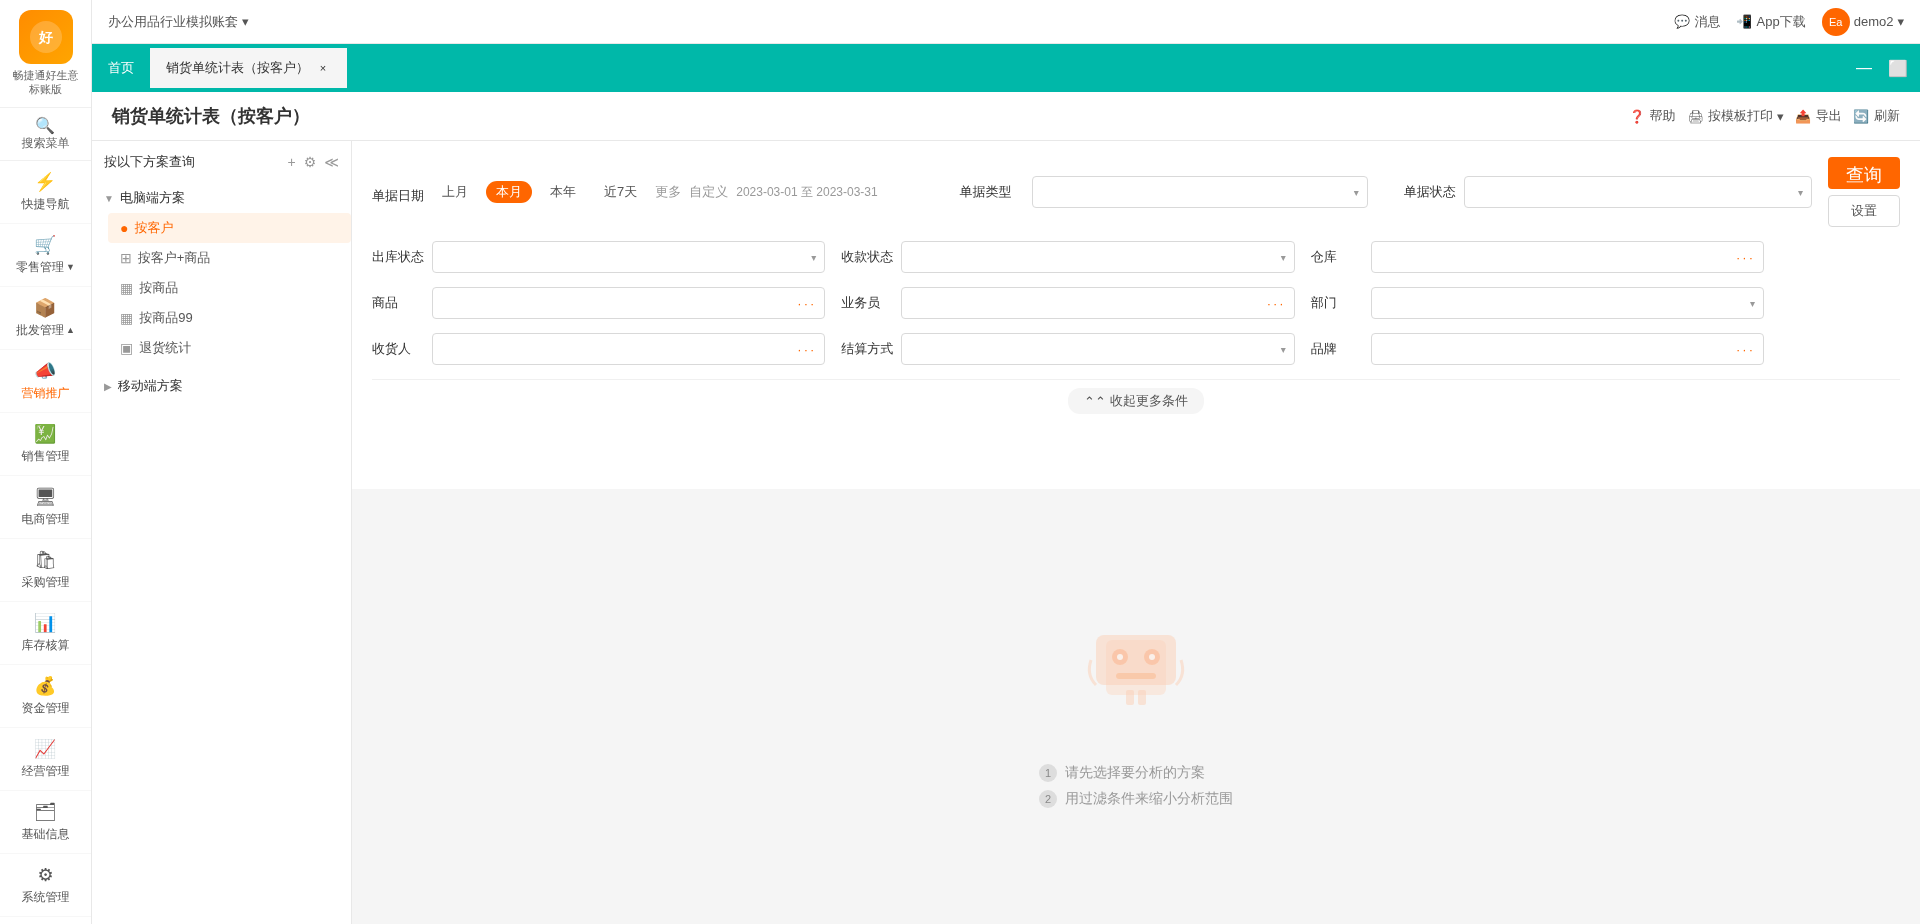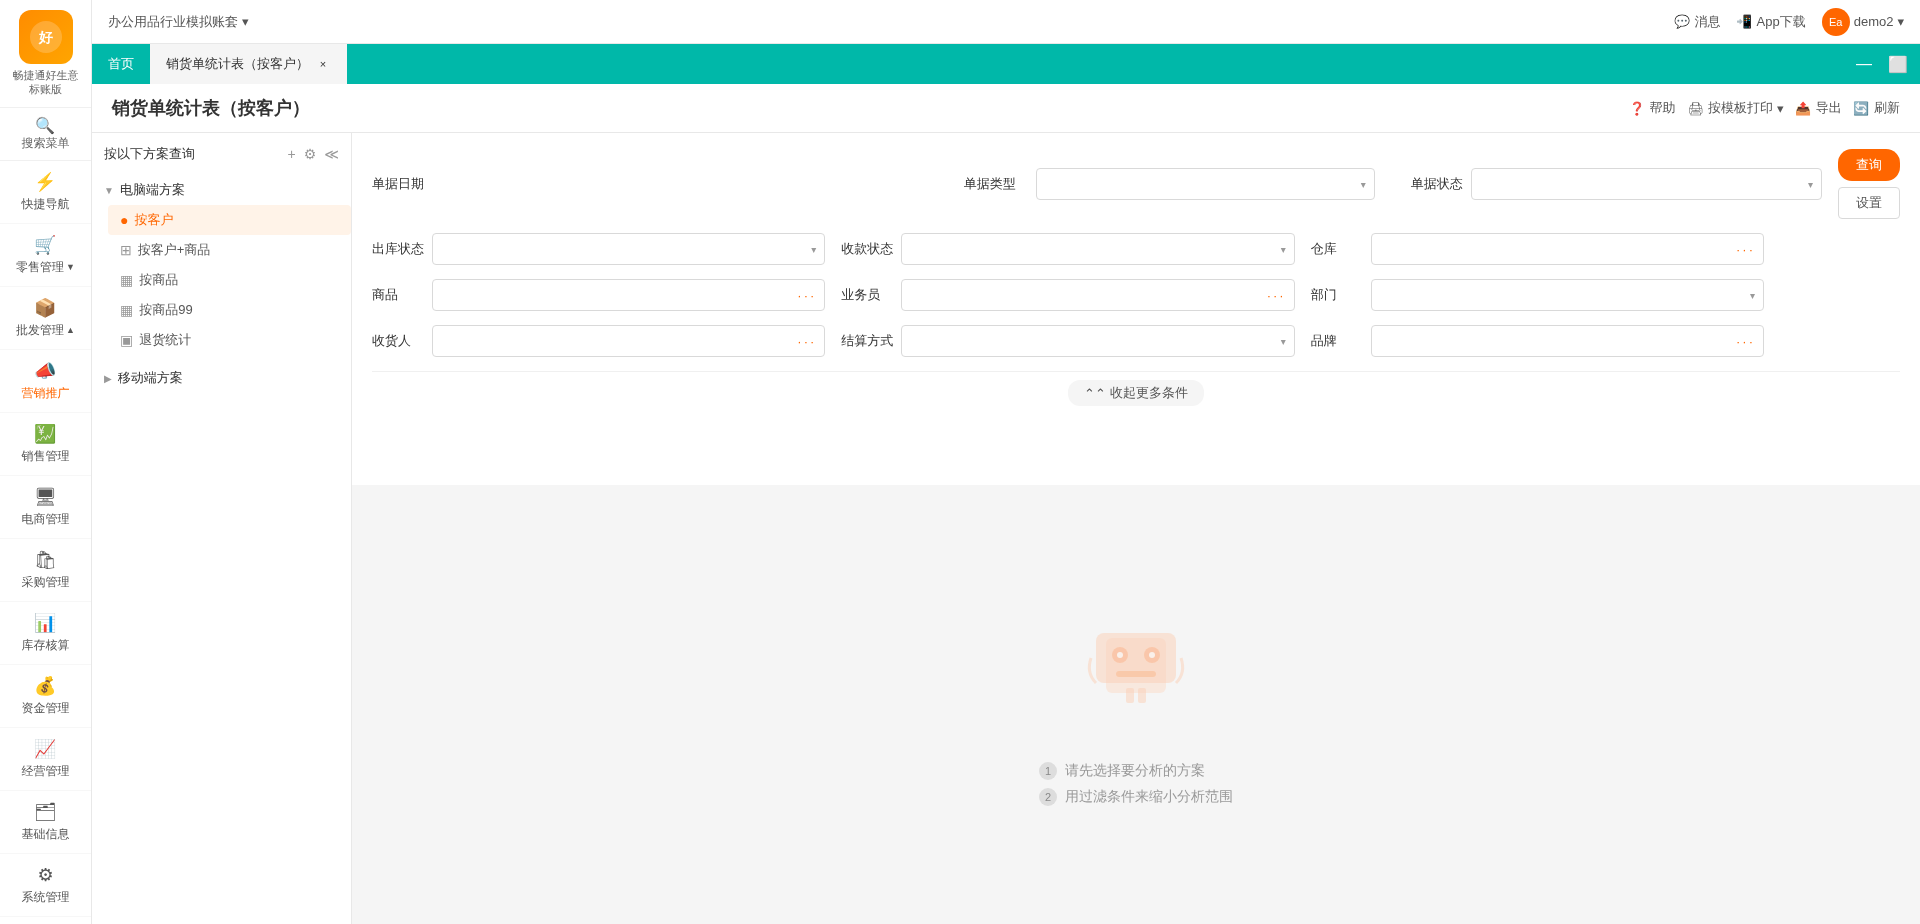--- a/index.html
+++ b/index.html
@@ -24,21 +24,21 @@
 
     
     .top-header { height: 44px; background: #fff; border-bottom: 1px solid #e8e8e8; display: flex; align-items: center; justify-content: space-between; padding: 0 16px; flex-shrink: 0; }
     .header-left { display: flex; align-items: center; gap: 8px; font-size: 13px; color: #555; }
     .header-dropdown { display: flex; align-items: center; gap: 4px; cursor: pointer; text-align: right; }
     .header-right { display: flex; align-items: center; gap: 16px; }
     .header-btn { display: flex; align-items: center; gap: 4px; cursor: pointer; color: #555; font-size: 13px; }
     .header-avatar { width: 28px; height: 28px; border-radius: 50%; overflow: hidden; background: #ff6600; display: flex; align-items: center; justify-content: center; color: white; font-size: 11px; }
 
     
-    .tab-bar { height: 40px; background: #00b8a9; display: flex; align-items: center; padding: 0 0; flex-shrink: 0; }
+    .tab-bar { height: 48px; background: #00b8a9; display: flex; align-items: center; padding: 0 0; flex-shrink: 0; }
     .tab { display: flex; align-items: center; padding: 0 16px; height: 40px; cursor: pointer; font-size: 13px; color: rgba(255,255,255,0.85); gap: 6px; }
     .tab.active { background: #f5f5f5; color: #333; }
     .tab-home { color: white; }
     .tab-close { display: flex; align-items: center; justify-content: center; width: 16px; height: 16px; border-radius: 50%; cursor: pointer; font-size: 11px; }
     .tab-bar-right { margin-left: auto; display: flex; align-items: center; gap: 8px; padding-right: 8px; }
     .tab-bar-btn { color: white; cursor: pointer; font-size: 16px; padding: 4px; }
 
     
     .page-content { flex: 1; background: #f5f5f5; overflow: hidden; display: flex; flex-direction: column; }
     .page-header { background: #fff; padding: 12px 20px; border-bottom: 1px solid #e8e8e8; display: flex; align-items: center; justify-content: space-between; }
@@ -79,21 +79,21 @@
     .date-range { font-size: 12px; color: #999; }
     .date-more { color: #999; font-size: 13px; cursor: pointer; }
     .date-custom { color: #999; font-size: 13px; cursor: pointer; }
 
     
     .dots-select { flex: 1; height: 32px; border: 1px solid #d9d9d9; border-radius: 4px; padding: 0 8px; display: flex; align-items: center; justify-content: flex-end; cursor: pointer; gap: 4px; }
     .dots-btn { color: #ff6600; font-size: 13px; letter-spacing: 2px; }
 
     
     .submit-btns { display: flex; flex-direction: column; gap: 6px; justify-content: flex-start; padding-top: 0; }
-    .btn-query { background: #ff6600; color: white; border: none; border-radius: 14px; padding: 6px 18px; cursor: pointer; font-size: 13px; height: 32px; }
+    .btn-query { background: #ff6600; color: white; border: none; border-radius: 4px; padding: 6px 18px; cursor: pointer; font-size: 18px; height: 32px; }
     .btn-settings { background: white; color: #555; border: 1px solid #d9d9d9; border-radius: 4px; padding: 6px 14px; cursor: pointer; font-size: 13px; height: 32px; }
 
     
     .collapse-row { display: flex; justify-content: center; padding: 8px 0; border-top: 1px solid #f0f0f0; margin-top: 4px; }
     .collapse-btn { display: flex; align-items: center; gap: 4px; cursor: pointer; color: #555; font-size: 13px; padding: 4px 16px; border-radius: 12px; background: #f5f5f5; }
 
     
     .empty-state { flex: 1; display: flex; flex-direction: column; align-items: center; justify-content: center; padding: 60px 0; }
     .empty-icon { font-size: 80px; margin-bottom: 20px; opacity: 0.5; }
     .empty-tips { display: flex; flex-direction: column; gap: 8px; }
@@ -294,20 +294,29 @@
           </div>
         </div>
       </div>
 
       <div style="flex:1; display:flex; flex-direction:column;">
         <div class="filter-main">
 
           <div class="filter-row">
             <div class="filter-field" style="flex:1.4;align-items:flex-end;">
               <span class="filter-label">单据日期</span>
+              <div class="date-row">
+                <span class="date-btn">上月</span>
+                <span class="date-btn active">本月</span>
+                <span class="date-btn">本年</span>
+                <span class="date-btn">近7天</span>
+                <span class="date-more">更多</span>
+                <span class="date-custom">自定义</span>
+                <span class="date-range">2023-03-01 至 2023-03-31</span>
+              </div>
             </div>
             <div class="filter-field" style="flex:1;gap:20px;">
               <span class="filter-label">单据类型</span>
               <div class="filter-select">
                 <span class="filter-select-text"></span>
                 <span class="filter-select-arrow">▾</span>
               </div>
             </div>
             <div class="filter-field" style="flex:1;margin-left:20px;">
               <span class="filter-label">单据状态</span>

